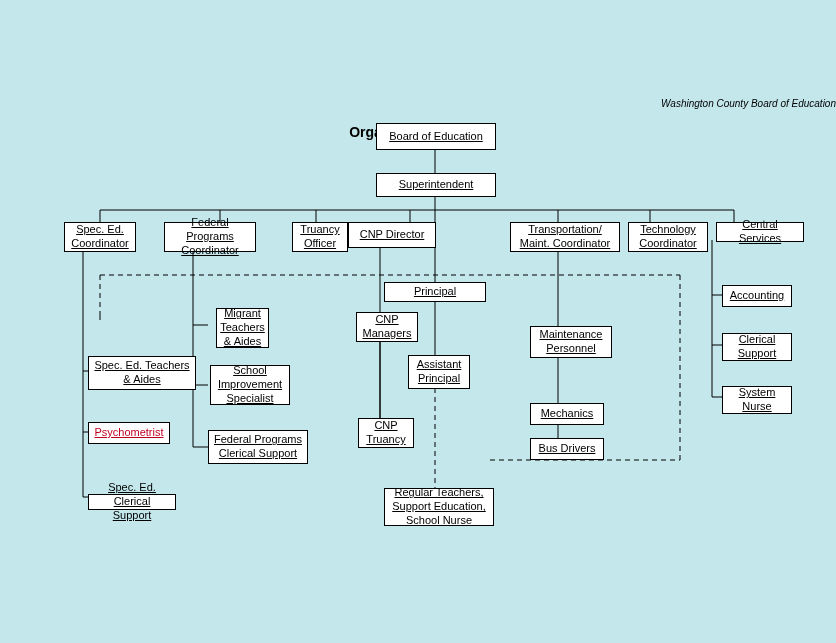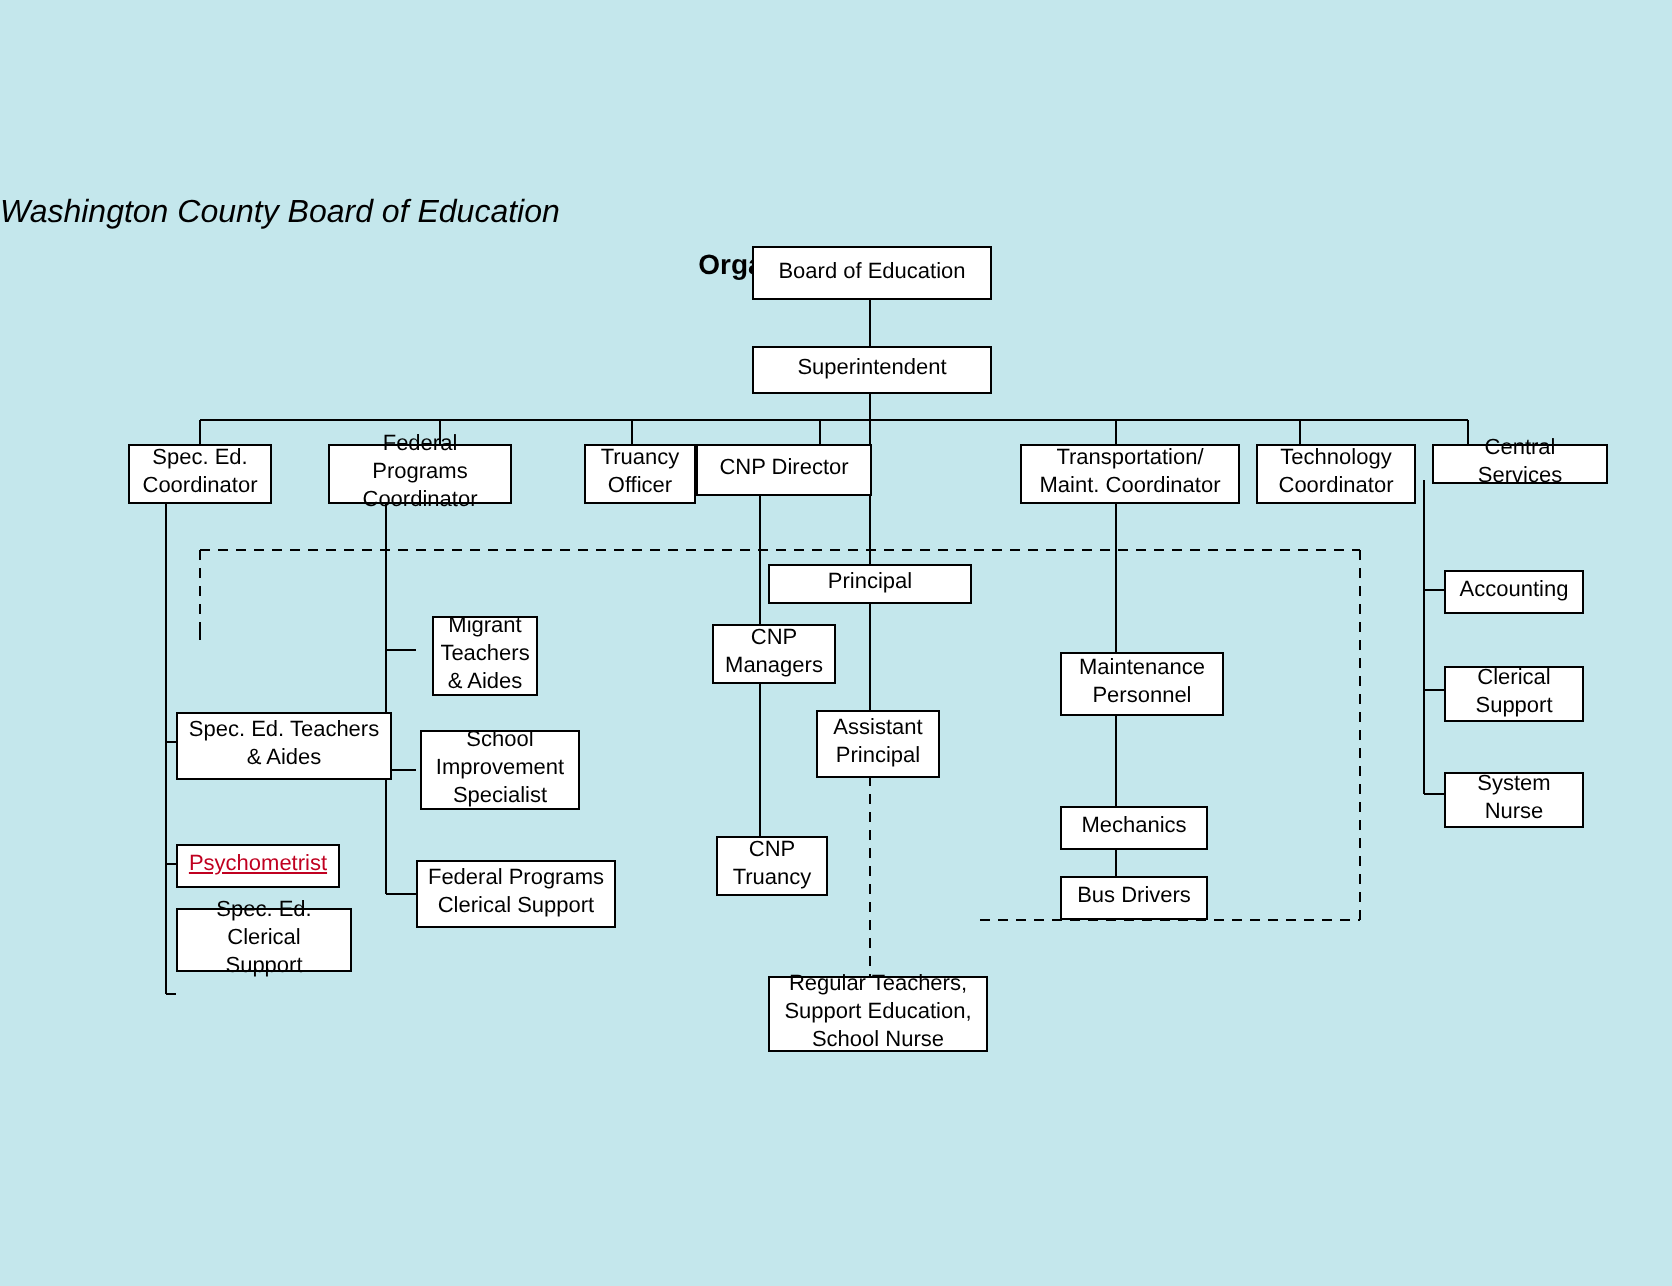--- a/index.html
+++ b/index.html
@@ -17,35 +17,36 @@
     position: absolute;
     left: 0; right: 0;
     text-align: center;
     font-weight: bold;
     font-size: 14px;
     margin-top: 44px;
   }
   .subtitle {
     position: absolute;
     left: 0; right: 0;
-    text-align: left;
+    text-align: right;
     font-style: italic;
-    font-size: 16px;
+    font-size: 10px;
   }
   .box {
     position: absolute;
     background: #fff;
     border: 1px solid #000;
     display: flex;
     align-items: center;
     justify-content: center;
     text-align: center;
     padding: 2px 4px;
     box-sizing: border-box;
     line-height: 1.25;
+    text-decoration: underline;
   }
   .box.red {
     color: #c00020;
     text-decoration: underline;
     text-align: right;
   }
   svg {
     position: absolute;
     left: 0;
     top: 0;
@@ -134,21 +135,21 @@
 <div class="box" style="left:716px;top:222px;width:88px;height:20px">Central Services</div>
 
 <div class="box" style="left:384px;top:282px;width:102px;height:20px">Principal</div>
 
 <div class="box" style="left:216px;top:308px;width:53px;height:40px">Migrant Teachers &amp; Aides</div>
 <div class="box" style="left:210px;top:365px;width:80px;height:40px">School Improvement Specialist</div>
 <div class="box" style="left:208px;top:430px;width:100px;height:34px">Federal Programs Clerical Support</div>
 
 <div class="box" style="left:88px;top:356px;width:108px;height:34px">Spec. Ed. Teachers &amp; Aides</div>
 <div class="box red" style="left:88px;top:422px;width:82px;height:22px">Psychometrist</div>
-<div class="box" style="left:88px;top:454px;width:88px;height:32px">Spec. Ed. Clerical Support</div>
+<div class="box" style="left:88px;top:494px;width:88px;height:16px">Spec. Ed. Clerical Support</div>
 
 <div class="box" style="left:356px;top:312px;width:62px;height:30px">CNP Managers</div>
 <div class="box" style="left:358px;top:418px;width:56px;height:30px">CNP Truancy</div>
 
 <div class="box" style="left:408px;top:355px;width:62px;height:34px">Assistant Principal</div>
 <div class="box" style="left:384px;top:488px;width:110px;height:38px">Regular Teachers, Support Education, School Nurse</div>
 
 <div class="box" style="left:530px;top:326px;width:82px;height:32px">Maintenance Personnel</div>
 <div class="box" style="left:530px;top:403px;width:74px;height:22px">Mechanics</div>
 <div class="box" style="left:530px;top:438px;width:74px;height:22px">Bus Drivers</div>

